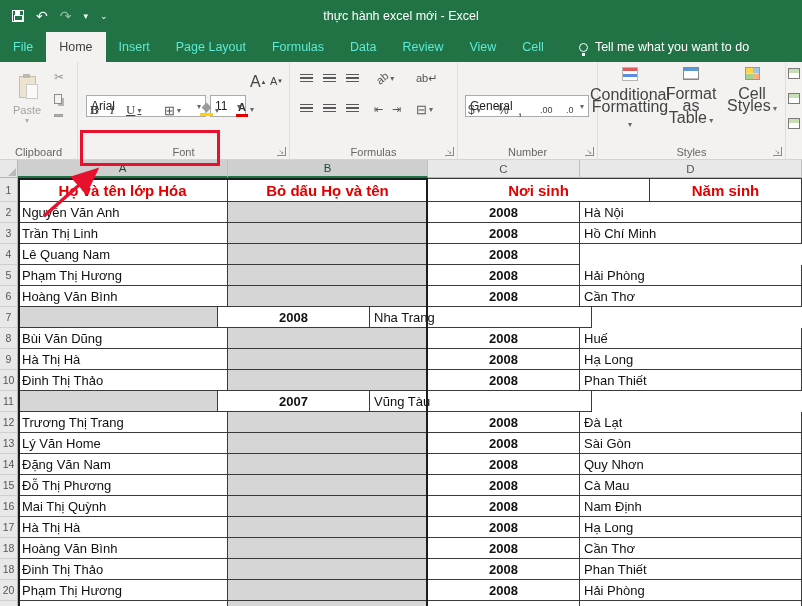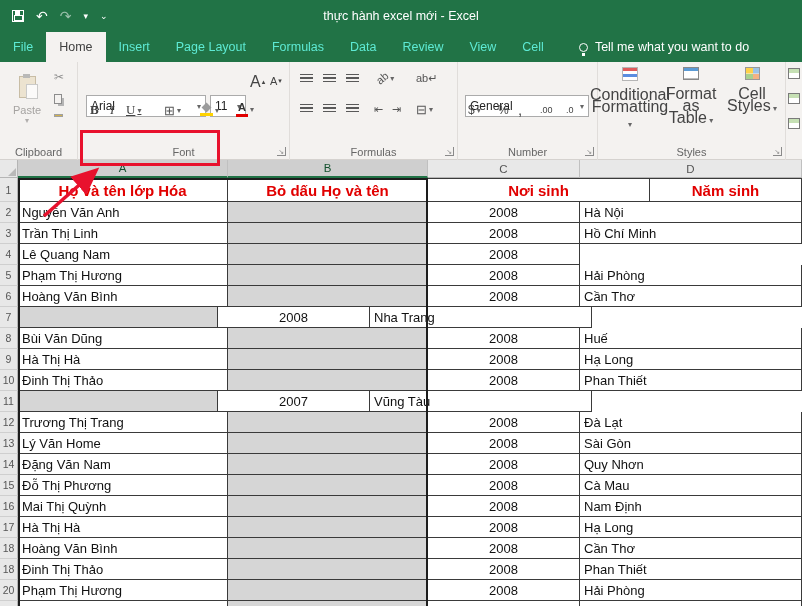--- a/index.html
+++ b/index.html
@@ -92,21 +92,21 @@
   .corner::after { content:""; position:absolute; right:1px; bottom:1px; border-left:8px solid transparent; border-bottom:8px solid #b9b9b9; }
   .colhdr { display:flex; align-items:center; justify-content:center; height:18px; background:#e8e8e8; border-right:1px solid #c0c0c0; border-bottom:1px solid #b5b5b5; color:#555; font-size:11.5px; cursor:pointer; }
   .colhdr.sel { background:#cfcfcf; color:#14522f; border-bottom:2px solid #217346; }
   .w-a { width:210px; } .w-b { width:200px; } .w-c { width:152px; } .w-d { width:222px; }
 
   .row { display:flex; height:21px; }
   .row.r1 { height:24px; }
   .rownum { width:18px; flex:0 0 18px; display:flex; align-items:center; justify-content:center; background:#e8e8e8; border-right:1px solid #b5b5b5; border-bottom:1px solid #cfcfcf; font-size:10.5px; color:#555; cursor:pointer; }
   .cell { display:flex; align-items:center; border-right:1px solid #3a3a3a; border-bottom:1px solid #3a3a3a; font-size:13px; color:#111; overflow:hidden; white-space:nowrap; padding:0 4px; cursor:cell; }
   .r1 .cell { justify-content:center; font-weight:bold; font-size:15px; color:#e10000; border-top:1px solid #3a3a3a; }
-  .cell.year { justify-content:center; }
+  .cell.year { justify-content:center;font-weight:bold; }
   .cell.fill-b { background:#d6d6d6; }
   .sel-outline { position:absolute; left:18px; top:18px; width:410px; height:470px; border:2px solid #1d1d1d; pointer-events:none; }
 </style>
 </head>
 <body>
 
 <div class="titlebar">
   <div class="win-title">thực hành excel mới  -  Excel</div>
   <div class="qat">
     <span class="icon-save"></span>

